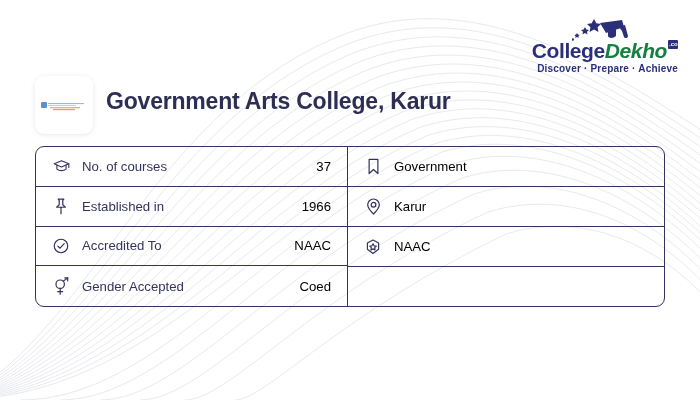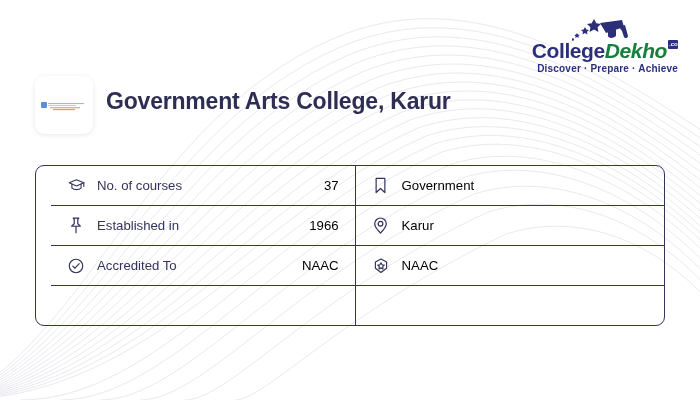--- a/index.html
+++ b/index.html
@@ -115,30 +115,29 @@
     font-weight: bold;
     color: #2e2e54;
     letter-spacing: -0.2px;
     white-space: nowrap;
     z-index: 3;
   }
   
   .info-table {
     position: absolute;
     left: 35px;
-    top: 165px;
+    top: 146px;
     width: 630px;
     height: 161px;
     border: 1.3px solid #33335e;
     border-radius: 9px;
     box-sizing: border-box;
     display: flex;
     z-index: 2;
     overflow: hidden;
-    padding-left: 15px;
   }
   .info-col {
     box-sizing: border-box;
     display: flex;
     flex-direction: column;
   }
   .info-col.left {
     width: 312px;
     border-right: 1.3px solid #33335e;
   }
@@ -269,20 +268,33 @@
         <span class="row-icon">
           <svg width="16" height="16" viewBox="0 0 18 18" fill="none" stroke="#33335e" stroke-width="1.3" stroke-linejoin="round" stroke-linecap="round">
             <circle cx="9" cy="9" r="7.6"></circle>
             <path d="M5.4 9.1 L7.9 11.5 L12.6 6.3"></path>
           </svg>
         </span>
         <span class="row-label">Accredited To</span>
         <span class="row-value">NAAC</span>
       </div>
 
+      <div class="info-row last">
+        <span class="row-icon">
+          <svg width="15" height="18" viewBox="0 0 16 19" fill="none" stroke="#33335e" stroke-width="1.3" stroke-linejoin="round" stroke-linecap="round">
+            <circle cx="6.6" cy="7.6" r="4.5"></circle>
+            <path d="M6.6 12.1 L6.6 18.2"></path>
+            <path d="M4 15.6 L9.2 15.6"></path>
+            <path d="M9.9 4.3 L14.6 0.9"></path>
+            <path d="M11.5 0.9 L14.6 0.9 L14.6 4"></path>
+          </svg>
+        </span>
+        <span class="row-label">Gender Accepted</span>
+        <span class="row-value">Coed</span>
+      </div>
 
     </div>
 
     <div class="info-col right">
 
       <div class="info-row">
         <span class="row-icon">
           <svg width="13" height="17" viewBox="0 0 14 18" fill="none" stroke="#33335e" stroke-width="1.3" stroke-linejoin="round" stroke-linecap="round">
             <path d="M2.3 1.3 L11.7 1.3 L11.7 16.6 L7 12.2 L2.3 16.6 Z"></path>
           </svg>

